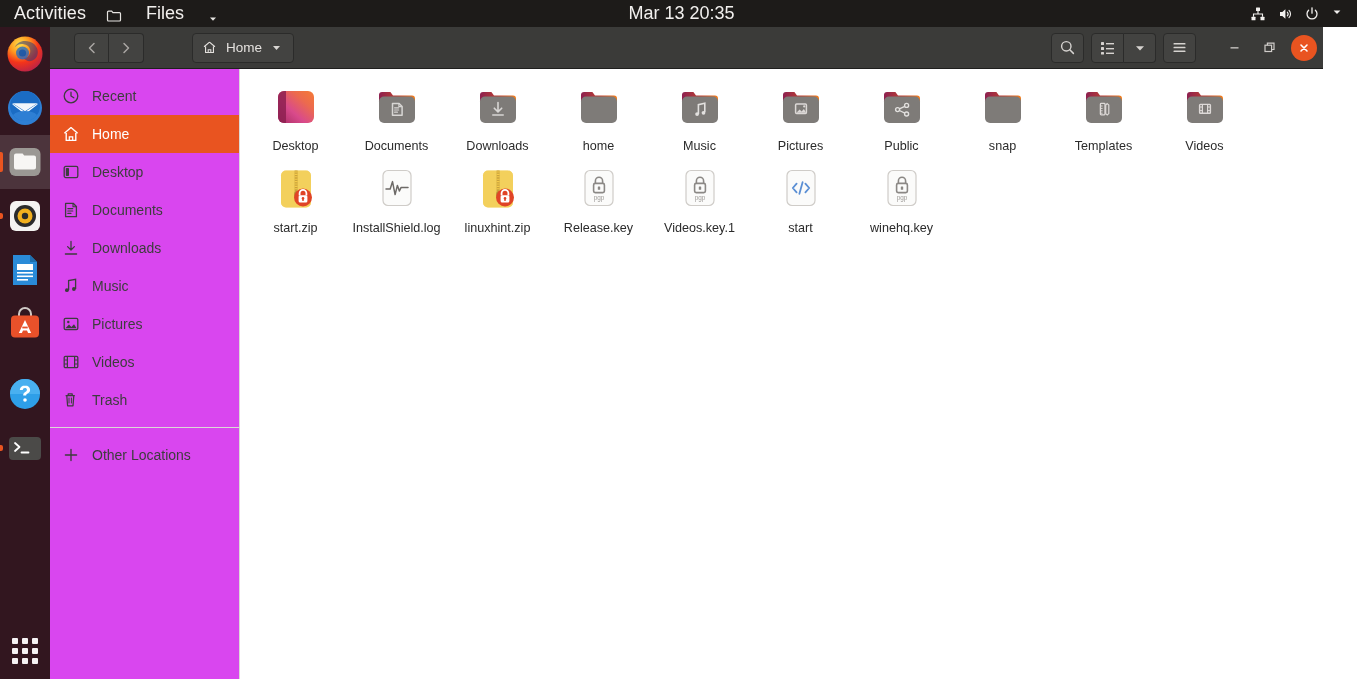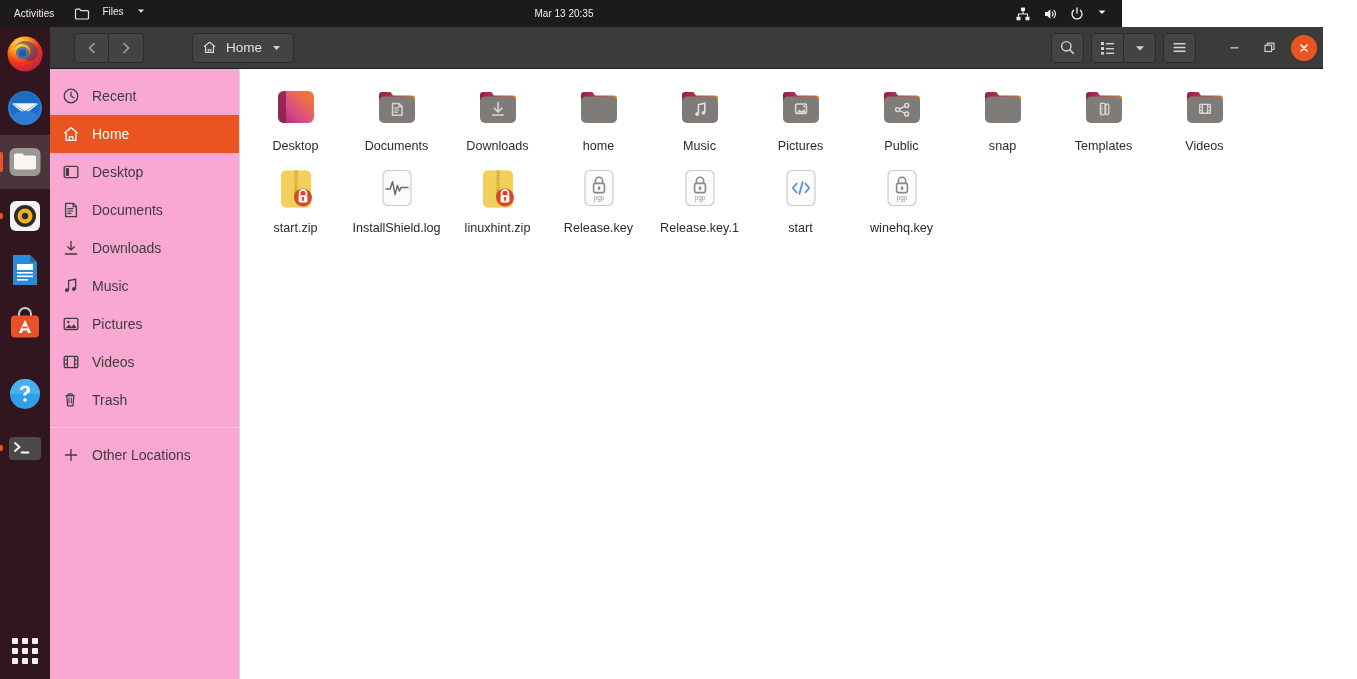--- a/index.html
+++ b/index.html
@@ -5,26 +5,26 @@
   * { margin:0; padding:0; box-sizing:border-box; }
   html,body { width:1357px; height:679px; overflow:hidden; }
   body {
     font-family:"Liberation Sans", sans-serif;
     background:#ffffff;
     -webkit-font-smoothing:antialiased;
   }
 
   
   #topbar {
-    position:absolute; top:0; left:0; width:1122px; height:27px;
+    position:absolute; top:0; left:0; width:1357px; height:27px;
     background:#1d1b19; color:#e6e4e1;
-    display:flex; align-items:center; font-size:10px;
+    display:flex; align-items:center; font-size:18px;
   }
   #activities { padding:0 12px 0 14px; color:#f2f0ee; letter-spacing:.1px; }
-  #app-menu { display:flex; align-items:flex-start; gap:12px; padding:0 8px; }
+  #app-menu { display:flex; align-items:flex-end; gap:24px; padding:0 8px; }
   #app-menu .lbl { color:#f2f0ee; }
   #clock { position:absolute; left:6px; right:0; text-align:center; color:#f2f0ee; pointer-events:none; }
   #tray { position:absolute; right:10px; display:flex; align-items:center; gap:11px; }
   .tray-ic { width:16px; height:16px; display:block; }
 
   
   #dock {
     position:absolute; left:0; top:27px; width:50px; height:652px;
     background:#2c0b14; background:rgba(42,12,22,0.96);
   }
@@ -81,21 +81,21 @@
   .linked .hb-btn:last-child { border-radius:0 4px 4px 0; border-left:none; }
   .wbtn {
     width:26px; height:26px; border-radius:50%;
     display:flex; align-items:center; justify-content:center;
     background:transparent; color:#cfccc9; margin-left:2px; cursor:default;
   }
   .wbtn.close { background:#e95420; color:#fff; }
 
   
   #wbody { display:flex; height:610px; }
-  #sidebar { width:190px; background:#f9a8d4; border-right:1px solid #dcd9d6; padding-top:8px; }
+  #sidebar { width:190px; background:#d946ef; border-right:1px solid #dcd9d6; padding-top:8px; }
   .sb-item {
     display:flex; align-items:center; gap:12px;
     height:38px; padding:0 12px; margin:0 0;
     color:#3d3d3d; font-size:14px; cursor:default;
   }
   .sb-item.sel { background:#e95420; color:#fff; }
   .sb-icon { width:18px; height:18px; flex:0 0 18px; display:block; }
   .sb-sep { height:1px; background:#dcd9d6; margin:8px 0; }
 
   
@@ -654,21 +654,21 @@
             <svg width="48" height="48" viewBox="0 0 48 48">
               <rect x="10" y="5.5" width="28" height="35" rx="5" fill="#fbfbfa" stroke="#cfccc8" stroke-width="1.2"></rect>
               <g>
                 <path d="M20.4 18.5v-2.6a3.6 3.6 0 0 1 7.2 0v2.6" stroke="#8b8885" stroke-width="1.6" fill="none"></path>
                 <rect x="18.6" y="18.4" width="10.8" height="9.2" rx="1.6" stroke="#8b8885" stroke-width="1.6" fill="none"></rect>
                 <rect x="22.8" y="21.4" width="2.4" height="3.4" rx=".5" fill="#8b8885"></rect>
               </g>
               <text x="24" y="34.5" font-family="'Liberation Sans',sans-serif" font-size="6.4" fill="#9d9a97" text-anchor="middle">pgp</text>
             </svg>
           </div>
-          <div class="flabel">Release.key.1</div>
+          <div class="flabel">Videos.key.1</div>
         </div>
 
         <div class="fitem">
           <div class="fthumb">
             <svg width="48" height="48" viewBox="0 0 48 48">
               <rect x="10" y="5.5" width="28" height="35" rx="5" fill="#fbfbfa" stroke="#cfccc8" stroke-width="1.2"></rect>
               <g>
                 <path d="M19.6 18.6L15.8 23l3.8 4.4M28.4 18.6L32.2 23l-3.8 4.4M25.6 17.2l-3.2 11.6" stroke="#5b8fd4" stroke-width="1.8" fill="none" stroke-linecap="round" stroke-linejoin="round"></path>
               </g>
             </svg>

